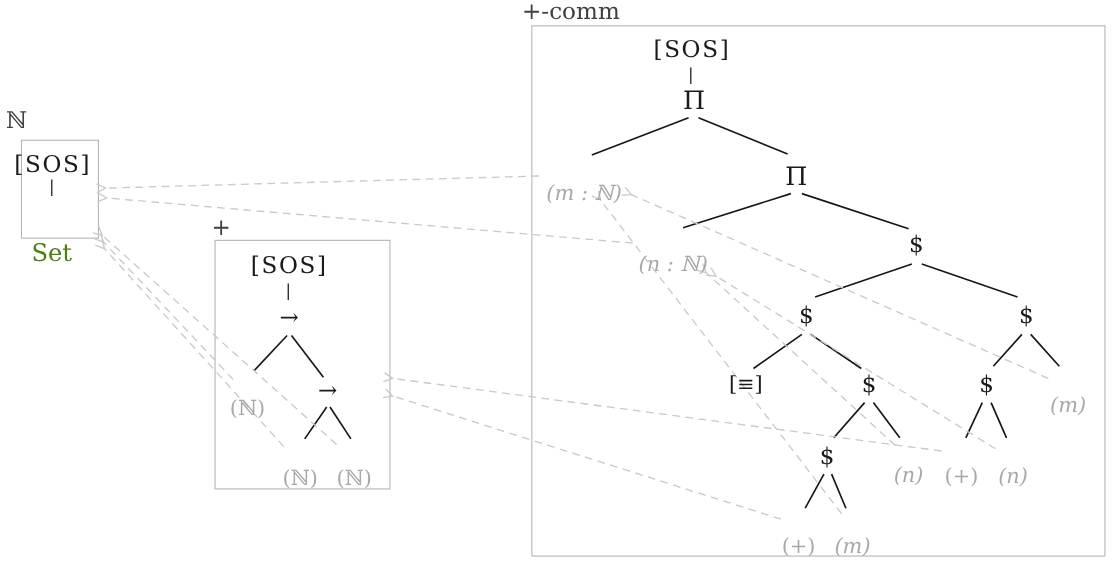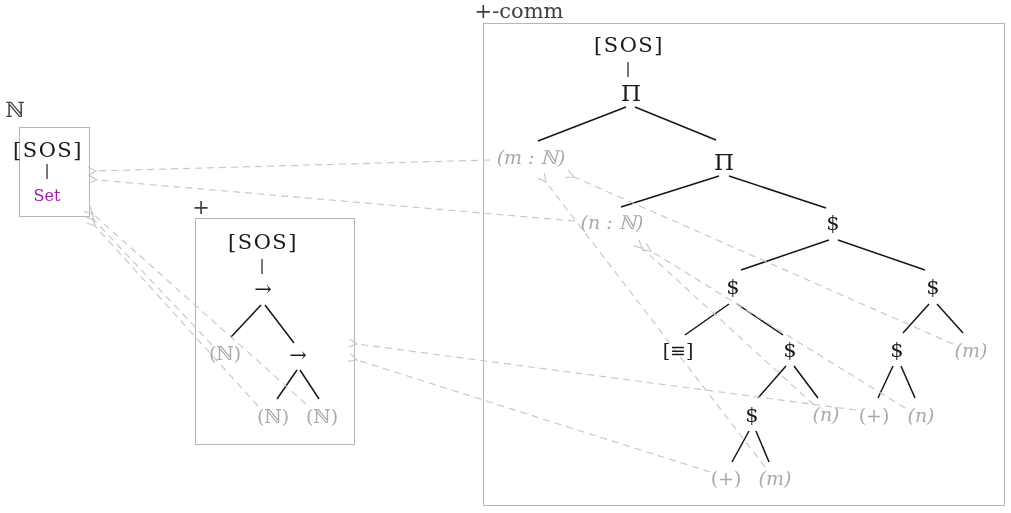--- a/index.html
+++ b/index.html
@@ -6,26 +6,26 @@
   .canvas{
     position:relative;width:1011px;height:513px;background:#ffffff;
     font-family:"DejaVu Serif","Liberation Serif",serif;color:#1a1a1a;overflow:hidden;
   }
   .frame{position:absolute;border:1.4px solid #b5b5b5;background:transparent;z-index:0;}
   svg.wires{position:absolute;left:0;top:0;z-index:1;}
   .txt{position:absolute;transform:translate(-50%,-50%);white-space:nowrap;z-index:2;line-height:1;}
   .boxlabel{font-size:21px;color:#404040;}
   .sos{font-size:21px;letter-spacing:1.5px;color:#1a1a1a;}
   .bar{font-size:15px;color:#1a1a1a;}
-  .body17{font-size:16px;color:#a21caf;}
+  .body17{font-size:22px;color:#4d7c0f;margin-top:35px;}
   .pi{font-size:23px;color:#1a1a1a;}
   .app{font-size:21px;color:#1a1a1a;}
   .arrowglyph{font-size:21px;color:#1a1a1a;}
   .eq{font-size:19px;color:#1a1a1a;}
-  .leaf{font-size:19px;color:#a8a8a8;}
+  .leaf{font-size:19px;color:#a8a8a8;margin-top:19px;}
   .var{font-style:italic;}
 </style>
 </head>
 <body>
 
 <div class="canvas">
 
   <div class="frame" style="left:19px;top:127px;width:69px;height:88px;"></div>
   <div class="frame" style="left:195px;top:218px;width:158px;height:225px;"></div>
   <div class="frame" style="left:483px;top:23px;width:520px;height:481px;"></div>

